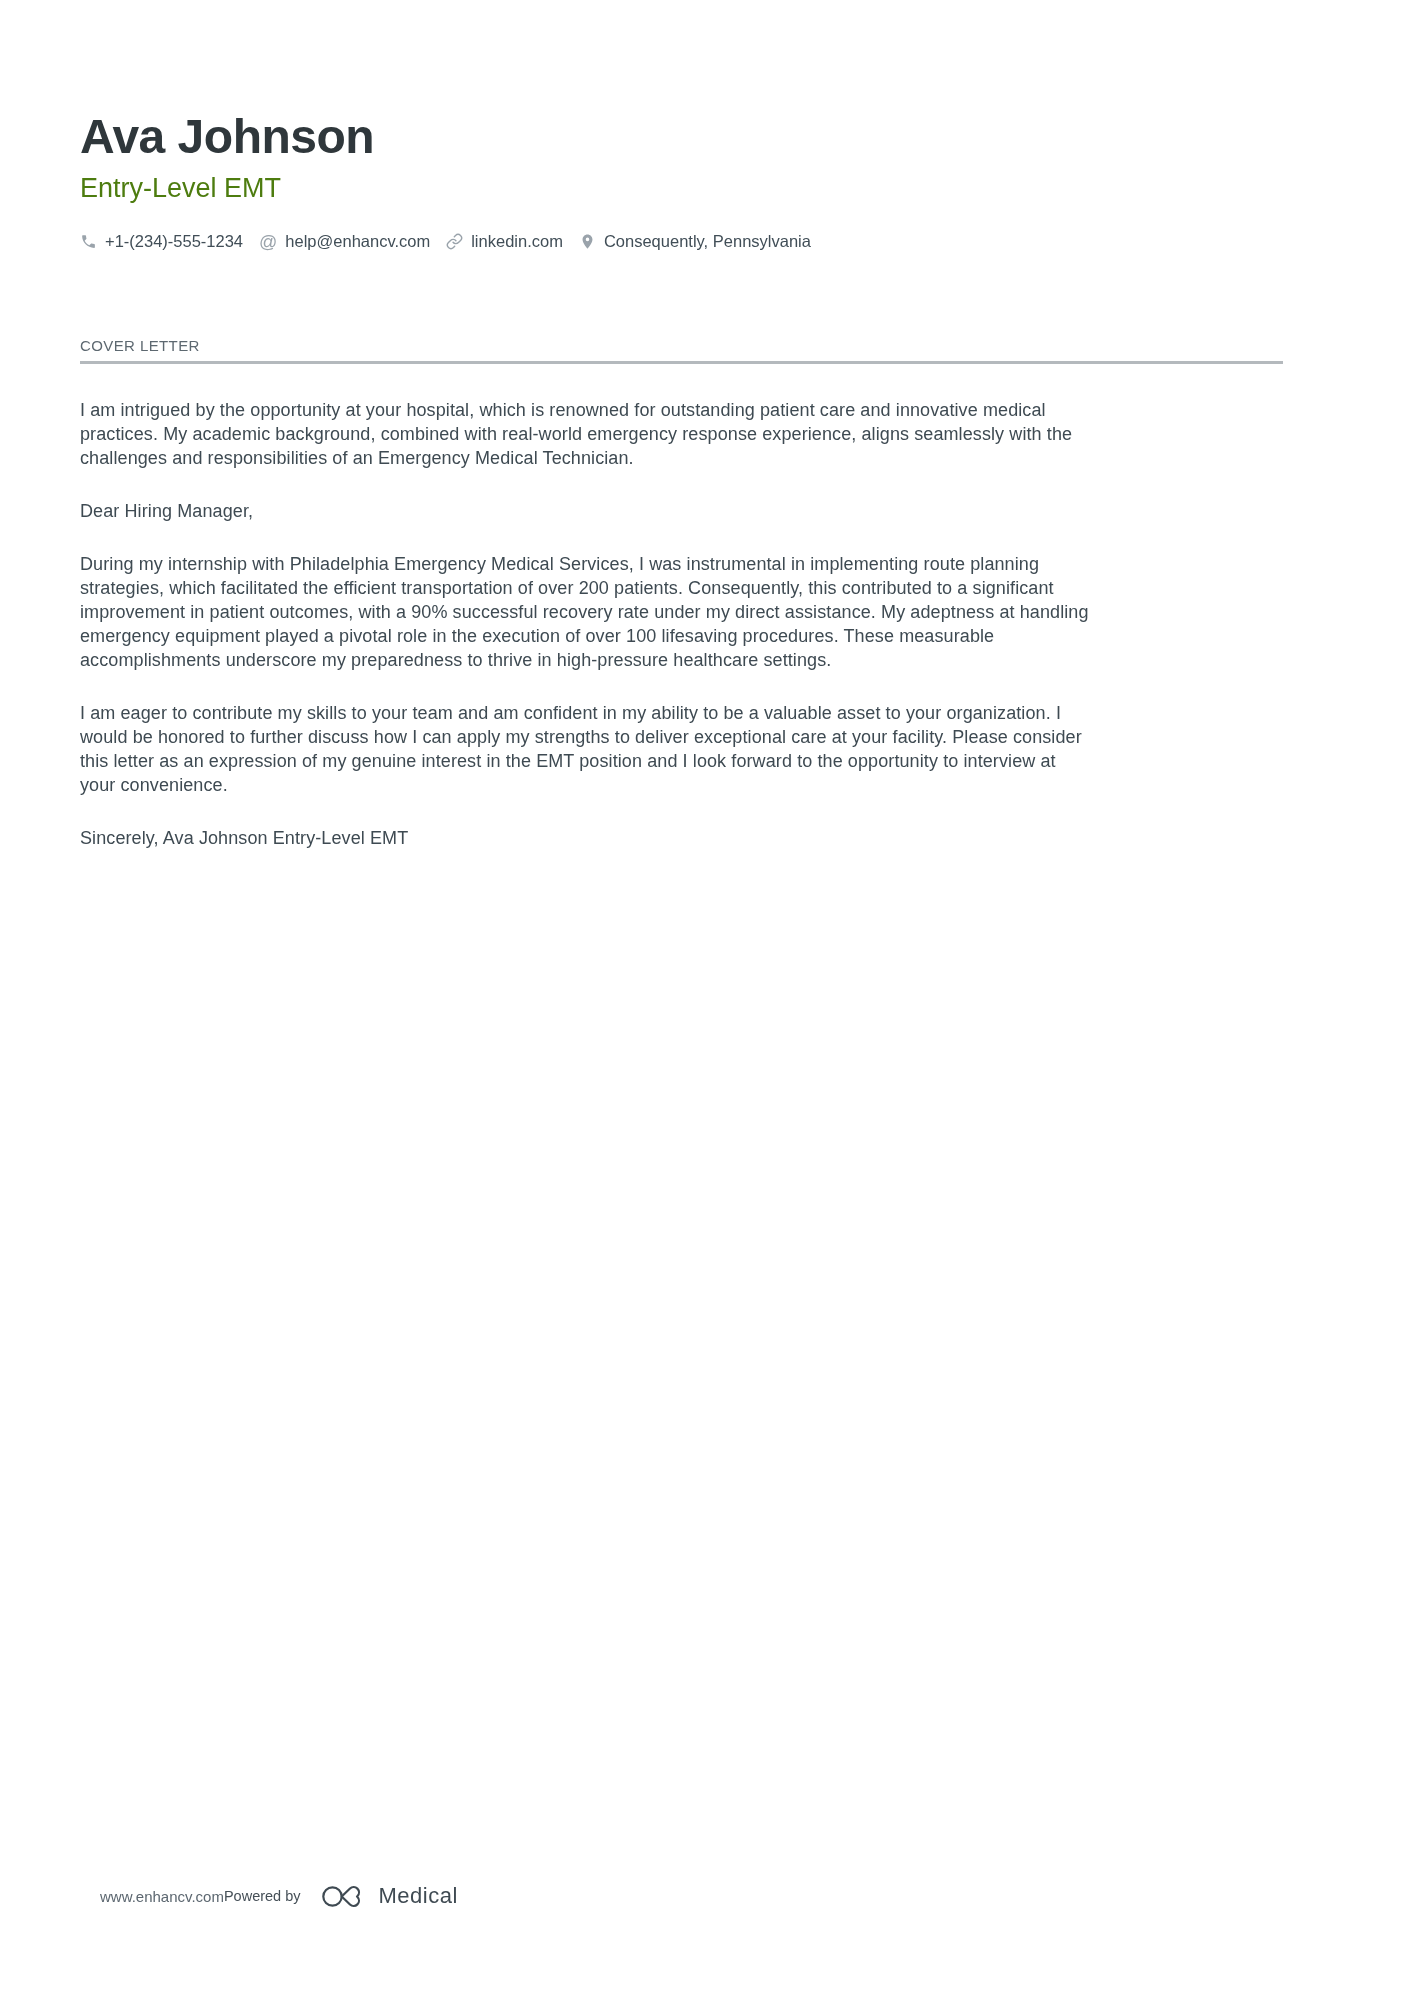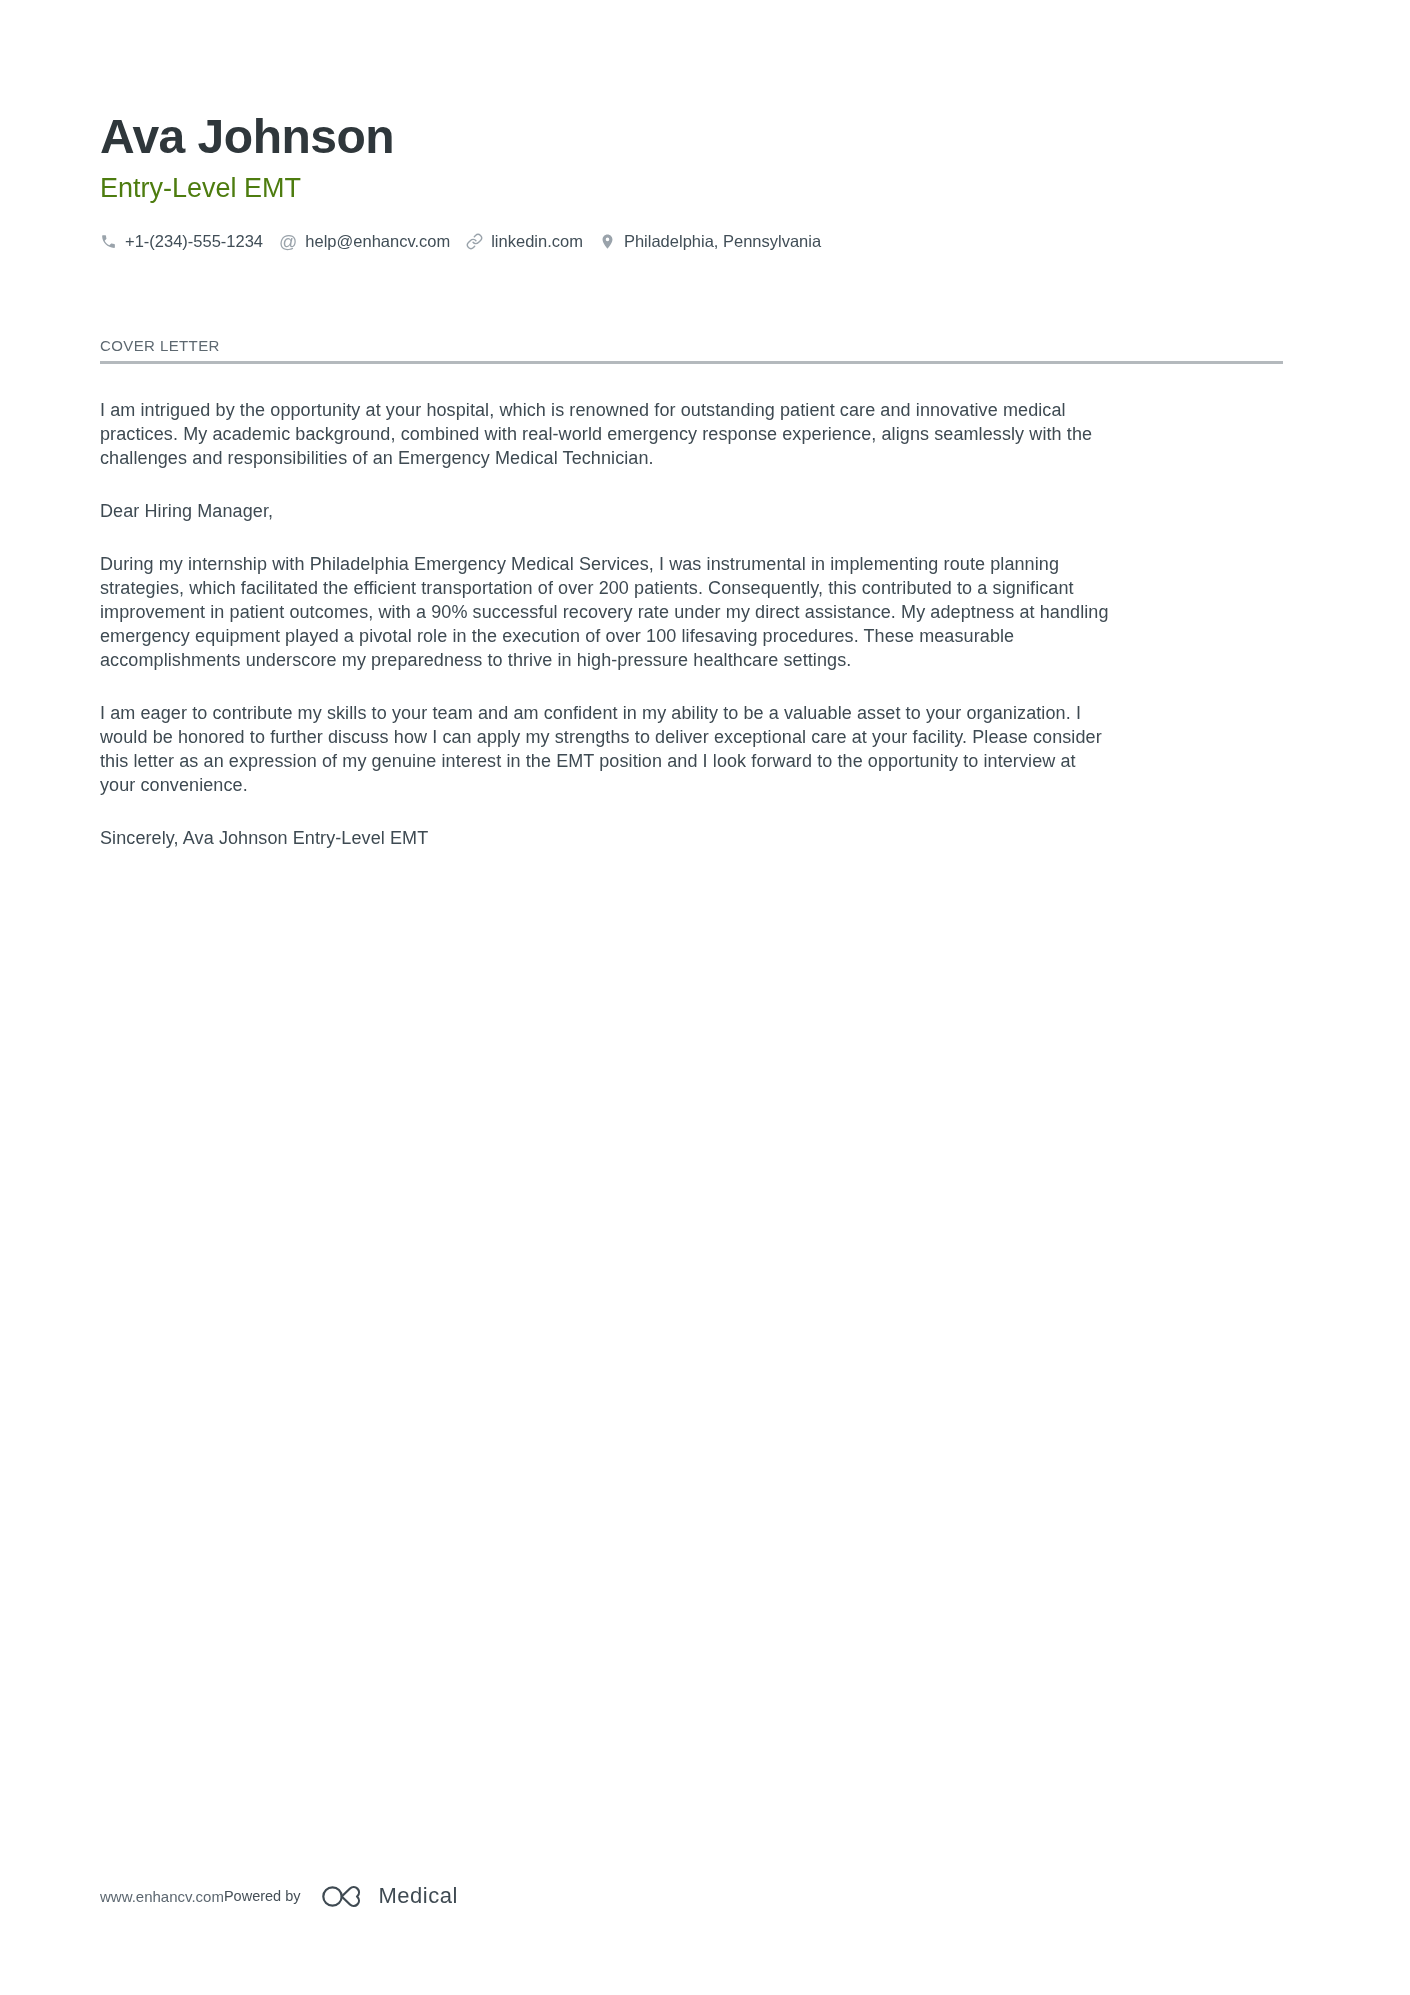--- a/index.html
+++ b/index.html
@@ -6,21 +6,21 @@
   html, body { background: #e9eaec; }
   .page {
     position: relative;
     width: 1410px;
     height: 1995px;
     background: #ffffff;
     margin: 0 auto;
     font-family: "Liberation Sans", sans-serif;
     overflow: hidden;
   }
-  .content { padding: 112px 127px 0 100px; }
+  .content { padding: 112px 127px 0 80px; }
 
   
   .person-name {
     font-size: 48px;
     font-weight: 700;
     color: #2f373b;
     letter-spacing: -0.5px;
     line-height: 1.05;
   }
   .job-title {
@@ -125,21 +125,21 @@
           </span>
           <span>linkedin.com</span>
         </div>
 
         <div class="contact-item">
           <span class="icn">
             <svg width="17" height="17" viewBox="0 0 24 24" fill="currentColor">
               <path d="M12 2C8.13 2 5 5.13 5 9c0 5.25 7 13 7 13s7-7.75 7-13c0-3.87-3.13-7-7-7zm0 9.5a2.5 2.5 0 1 1 0-5 2.5 2.5 0 0 1 0 5z"></path>
             </svg>
           </span>
-          <span>Philadelphia, Pennsylvania</span>
+          <span>Consequently, Pennsylvania</span>
         </div>
       </div>
     </div>
 
     <div class="section">
       <div class="section-heading">COVER LETTER</div>
       <hr class="section-rule">
     </div>
 
     <div class="letter">

